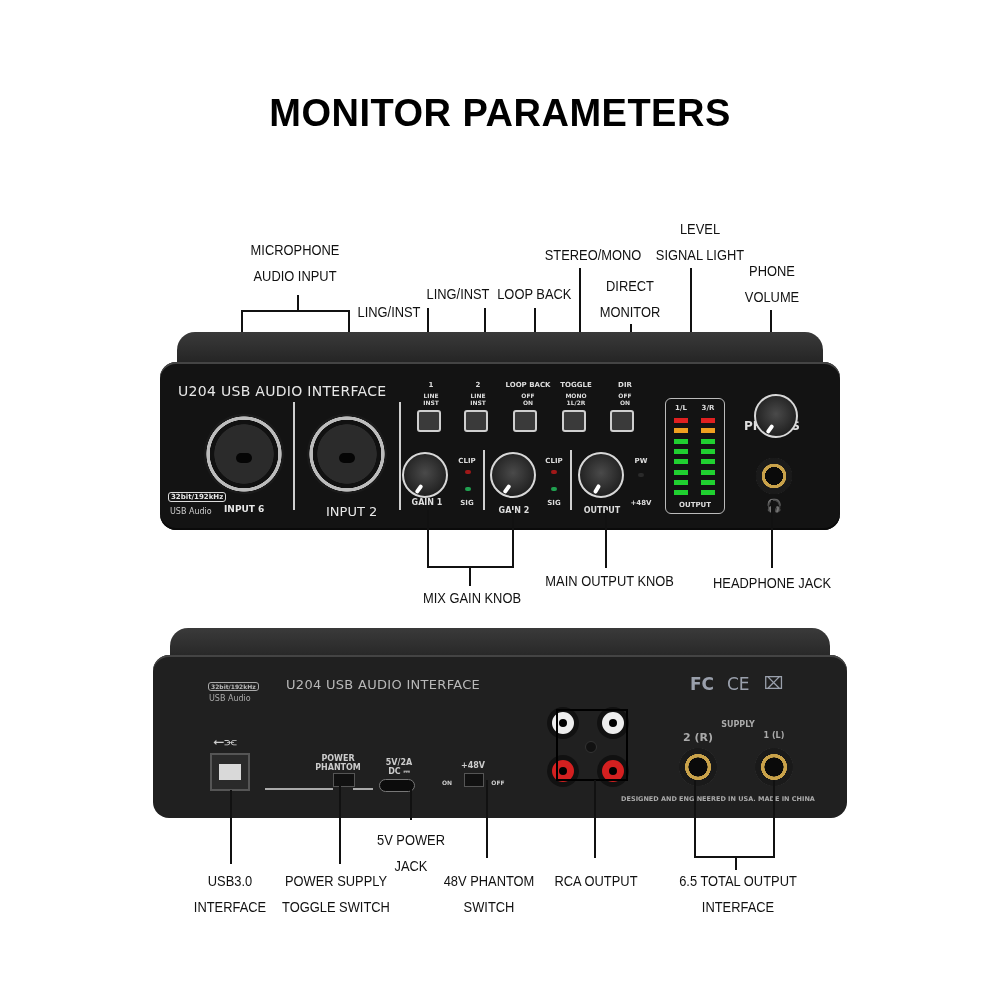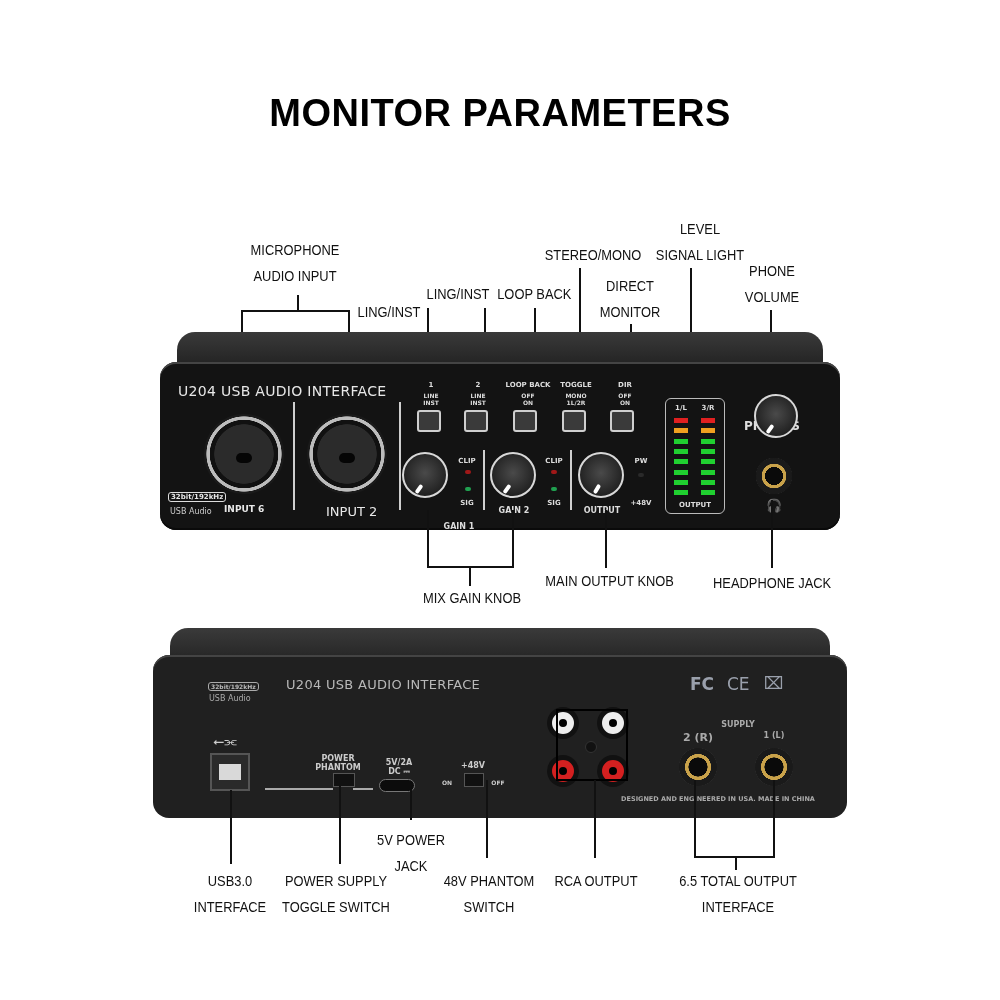--- a/index.html
+++ b/index.html
@@ -118,21 +118,21 @@
   <div class="knob" style="left:242px;top:90px;width:46px;height:46px;">
       <div class="ptr" style="left:13px;top:30px;transform:rotate(35deg);"></div>
     </div>
   <div class="knob" style="left:330px;top:90px;width:46px;height:46px;">
       <div class="ptr" style="left:13px;top:30px;transform:rotate(35deg);"></div>
     </div>
   <div class="knob" style="left:418px;top:90px;width:46px;height:46px;">
       <div class="ptr" style="left:15px;top:30px;transform:rotate(30deg);"></div>
     </div>
 
-  <div class="panel-small" style="left:250px;top:160px;width:34px;font-size:8px;margin-left:32px;">GAIN 1</div>
+  <div class="panel-small" style="left:250px;top:136px;width:34px;font-size:8px;">GAIN 1</div>
   <div class="panel-small" style="left:337px;top:144px;width:34px;font-size:8px;">GAIN 2</div>
   <div class="panel-small" style="left:420px;top:144px;width:44px;font-size:8px;">OUTPUT</div>
 
   <div class="panel-small" style="left:296px;top:95px;width:22px;">CLIP</div>
   <div class="led" style="left:305px;top:108px;background:#a01818;"></div>
   <div class="led" style="left:305px;top:125px;background:#20a050;"></div>
   <div class="panel-small" style="left:296px;top:137px;width:22px;">SIG</div>
 
   <div class="panel-small" style="left:383px;top:95px;width:22px;">CLIP</div>
   <div class="led" style="left:391px;top:108px;background:#a01818;"></div>

